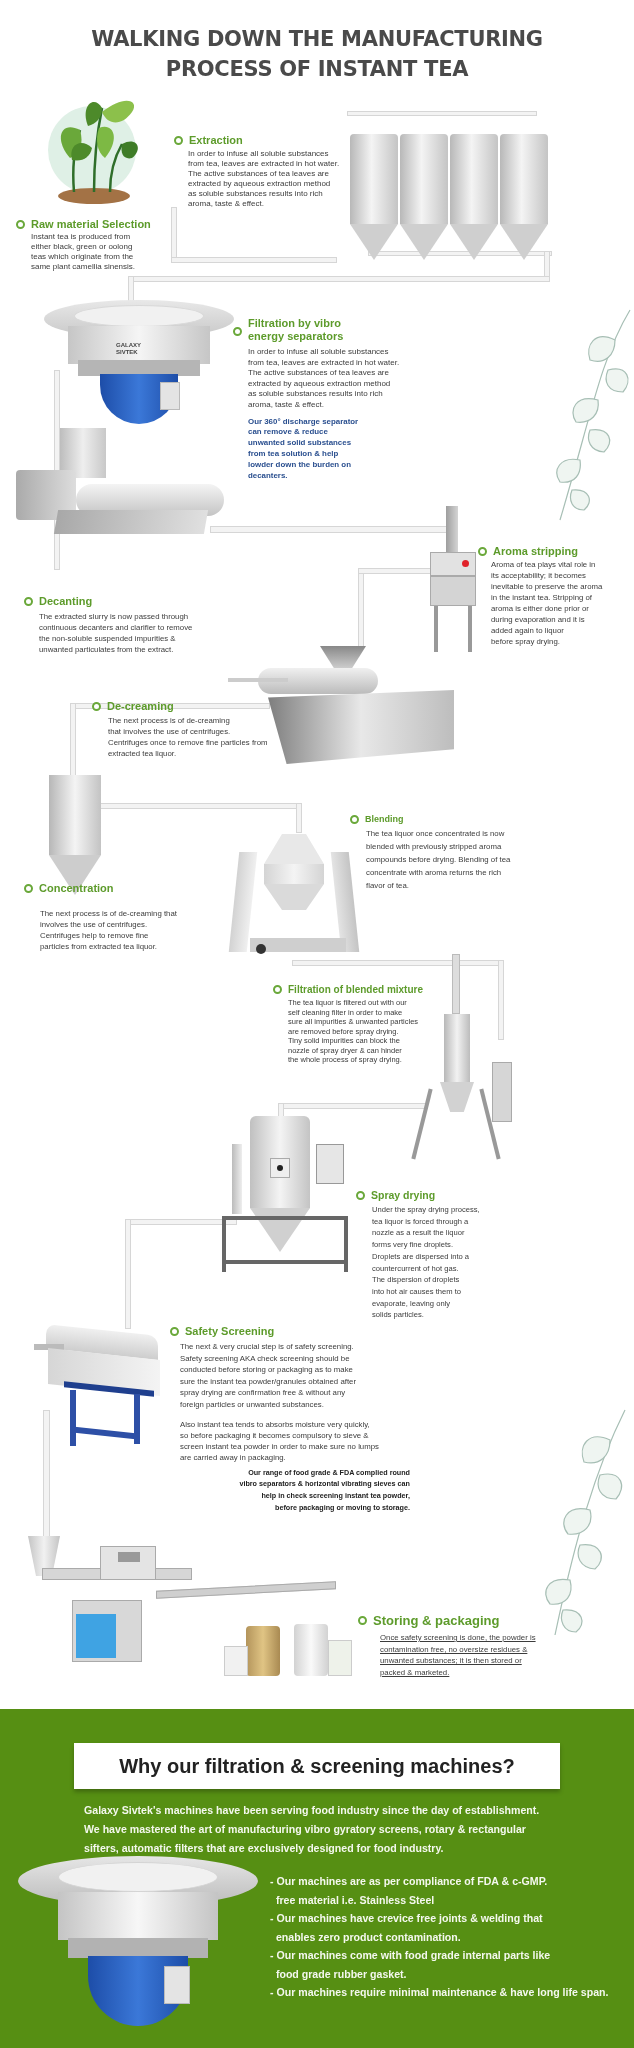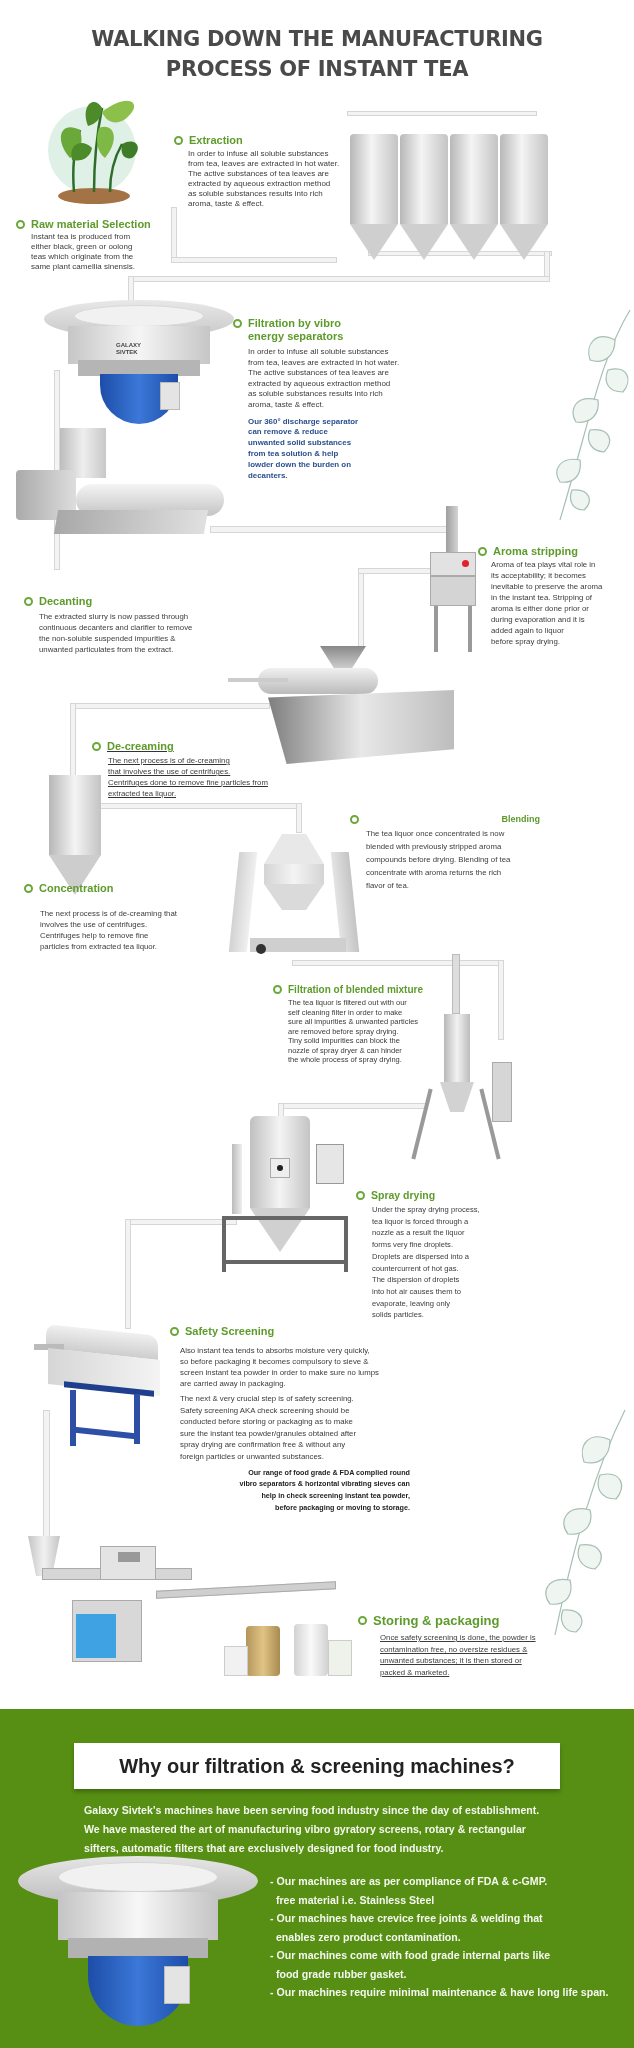--- a/index.html
+++ b/index.html
@@ -155,21 +155,21 @@
   <div style="position:absolute;left:34px;top:60px;width:122px;height:16px;background:#b5b5b5;"></div>
   <div style="position:absolute;left:56px;top:74px;width:78px;height:50px;border-radius:0 0 40px 40px;background:linear-gradient(90deg,#1d4da8,#3b78d8 50%,#1d4da8);"></div>
   <div style="position:absolute;left:116px;top:82px;width:20px;height:28px;background:#e4e4e4;border:1px solid #bbb;"></div>
   <div style="position:absolute;left:72px;top:42px;font-size:6px;font-weight:bold;color:#444;line-height:7px;">
     <div>GALAXY</div>
       <div>SIVTEK</div>
   </div>
 </div>
 
 <div class="abs" style="left:233px;top:317px;width:200px;">
-  <div class="step-head" style="align-items:flex-start;">
+  <div class="step-head" style="align-items:center;">
     <span class="bullet" style="margin-top:2px;"></span>
     <span style="line-height:13px;"><span>Filtration by vibro</span><br><span>energy separators</span></span>
   </div>
   <div class="step-body" style="margin-top:4px;font-size:8px;line-height:10.6px;">
     <div>In order to infuse all soluble substances</div>
       <div>from tea, leaves are extracted in hot water.</div>
     <div>The active substances of tea leaves are</div>
       <div>extracted by aqueous extraction method</div>
     <div>as soluble substances results into rich</div>
       <div>aroma, taste &amp; effect.</div>
@@ -230,40 +230,40 @@
   </div>
 </div>
 
 <div class="abs" style="left:228px;top:646px;width:230px;height:120px;">
   <div style="position:absolute;left:92px;top:0;width:46px;height:22px;background:linear-gradient(#888,#ccc);clip-path:polygon(0 0,100% 0,70% 100%,30% 100%);"></div>
   <div style="position:absolute;left:30px;top:22px;width:120px;height:26px;border-radius:13px;background:linear-gradient(#f0f0f0,#bbb);"></div>
   <div style="position:absolute;left:0;top:32px;width:60px;height:4px;background:#ccc;"></div>
   <div style="position:absolute;left:40px;top:44px;width:186px;height:74px;background:linear-gradient(90deg,#7e7e7e,#e8e8e8 50%,#bdbdbd);clip-path:polygon(0 10%,100% 0,100% 80%,10% 100%);"></div>
 </div>
 
-<div class="abs" style="left:92px;top:740px;width:200px;text-decoration:underline;">
+<div class="abs" style="left:92px;top:700px;width:200px;">
   <div class="step-head">
     <span class="bullet"></span>
     <span>De-creaming</span>
   </div>
   <div class="step-body" style="margin-top:3px;font-size:7.8px;line-height:11px;padding-left:16px;">
     <div>The next process is of de-creaming</div>
       <div>that involves the use of centrifuges.</div>
-    <div>Centrifuges done to remove fine particles from</div>
+    <div>Centrifuges once to remove fine particles from</div>
       <div>extracted tea liquor.</div>
   </div>
 </div>
 
 <div class="abs" style="left:49px;top:775px;width:52px;height:122px;">
   <div style="position:absolute;left:0;top:0;width:52px;height:80px;background:linear-gradient(90deg,#b7b7b7,#f4f4f4 50%,#c3c3c3);"></div>
   <div style="position:absolute;left:0;top:80px;width:0;height:0;border-left:26px solid transparent;border-right:26px solid transparent;border-top:40px solid #cdcdcd;"></div>
 </div>
 
 <div class="abs" style="left:350px;top:814px;width:190px;">
-  <div class="step-head" style="font-size:9px;justify-content:space-between;">
+  <div class="step-head" style="font-size:9px;">
     <span class="bullet"></span>
     <span>Blending</span>
   </div>
   <div class="step-body" style="margin-top:3px;font-size:7.8px;line-height:13px;padding-left:16px;">
     <div>The tea liquor once concentrated is now</div>
       <div>blended with previously stripped aroma</div>
     <div>compounds before drying. Blending of tea</div>
       <div>concentrate with aroma returns the rich</div>
     <div>flavor of tea.</div>
   </div>
@@ -357,33 +357,33 @@
   <div style="position:absolute;left:36px;top:60px;width:6px;height:56px;background:#2d4fa6;"></div>
   <div style="position:absolute;left:100px;top:64px;width:6px;height:50px;background:#2d4fa6;"></div>
   <div style="position:absolute;left:36px;top:100px;width:70px;height:6px;background:#2d4fa6;transform:skewY(6deg);"></div>
 </div>
 
 <div class="abs" style="left:170px;top:1325px;width:240px;">
   <div class="step-head">
     <span class="bullet"></span>
     <span>Safety Screening</span>
   </div>
-  <div class="step-body" style="margin-top:8px;font-size:7.8px;line-height:11px;padding-left:10px;">
-    <div>Also instant tea tends to absorbs moisture very quickly,</div>
-      <div>so before packaging it becomes compulsory to sieve &amp;</div>
-    <div>screen instant tea powder in order to make sure no lumps</div>
-      <div>are carried away in packaging.</div>
-  </div>
   <div class="step-body" style="margin-top:4px;font-size:7.8px;line-height:11.6px;padding-left:10px;">
     <div>The next &amp; very crucial step is of safety screening.</div>
       <div>Safety screening AKA check screening should be</div>
     <div>conducted before storing or packaging as to make</div>
       <div>sure the instant tea powder/granules obtained after</div>
     <div>spray drying are confirmation free &amp; without any</div>
       <div>foreign particles or unwanted substances.</div>
+  </div>
+  <div class="step-body" style="margin-top:8px;font-size:7.8px;line-height:11px;padding-left:10px;">
+    <div>Also instant tea tends to absorbs moisture very quickly,</div>
+      <div>so before packaging it becomes compulsory to sieve &amp;</div>
+    <div>screen instant tea powder in order to make sure no lumps</div>
+      <div>are carried away in packaging.</div>
   </div>
   <div class="step-note-dark" style="padding-left:11px;line-height:11.7px;font-size:7.2px;text-align:right;">
     <div>Our range of food grade &amp; FDA complied round</div>
       <div>vibro separators &amp; horizontal vibrating sieves can</div>
     <div>help in check screening instant tea powder,</div>
       <div>before packaging or moving to storage.</div>
   </div>
 </div>
 
 <div class="abs" style="left:28px;top:1536px;width:340px;height:150px;">

